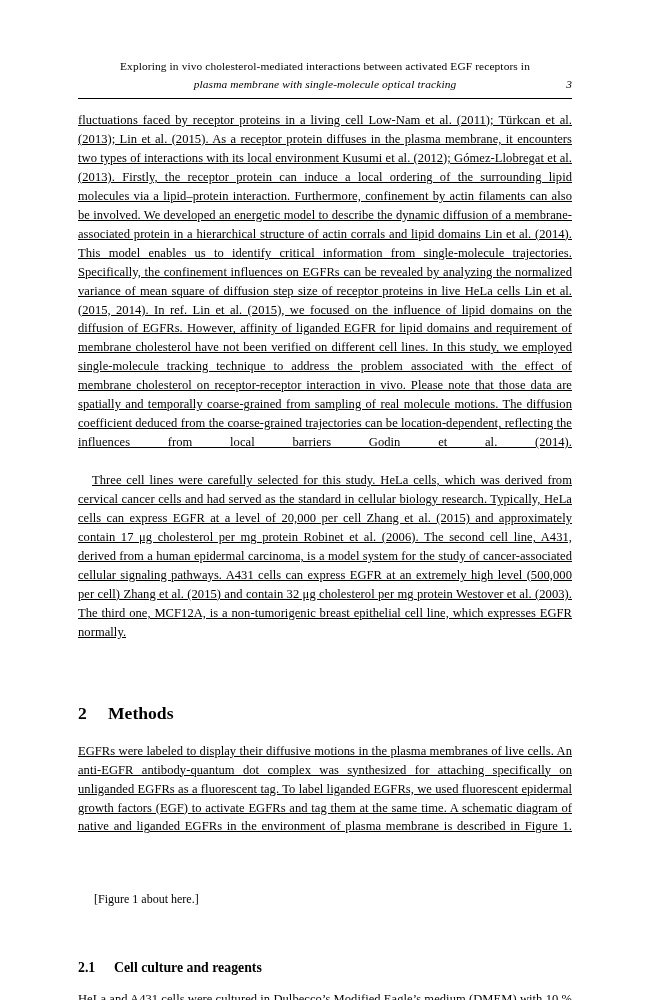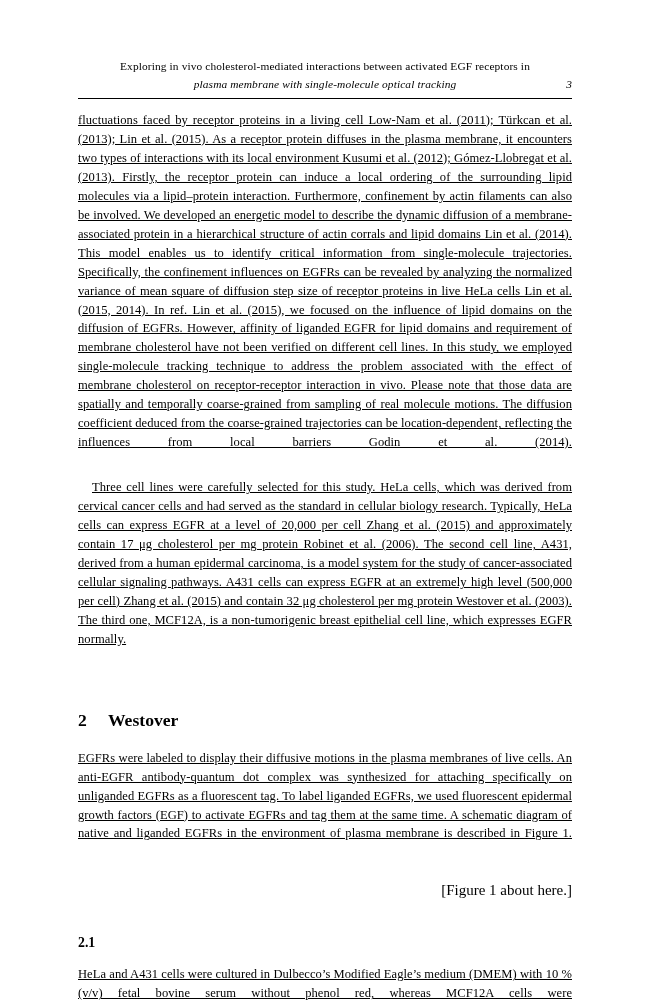--- a/index.html
+++ b/index.html
@@ -65,27 +65,26 @@
     line-height: 18.95px;
     text-align: justify;
     text-justify: inter-word;
     -webkit-hyphens: none;
     hyphens: none;
     letter-spacing: 0.004em;
     text-decoration: underline;
   }
   p.indent {
     text-indent: 14px;
-    margin-top: 7px;
   }
   .centered {
-    margin: 0;
-    font-size: 15px;
+    margin: 16px;
+    font-size: 12px;
     line-height: 18.95px;
-    text-align: right;
+    text-align: left;
   }
   .gap-fig-before { height: 19px; }
 
   
   .h-section {
     margin: 0;
     font-size: 17.6px;
     line-height: 21px;
     font-weight: bold;
     display: flex;
@@ -132,35 +131,36 @@
     <div class="body-block">
 
       <p class="para">fluctuations faced by receptor proteins in a living cell Low-Nam et al. (2011); Türkcan et al. (2013); Lin et al. (2015). As a receptor protein diffuses in the plasma membrane, it encounters two types of interactions with its local environment Kusumi et al. (2012); Gómez-Llobregat et al. (2013). Firstly, the receptor protein can induce a local ordering of the surrounding lipid molecules via a lipid–protein interaction. Furthermore, confinement by actin filaments can also be involved. We developed an energetic model to describe the dynamic diffusion of a membrane-associated protein in a hierarchical structure of actin corrals and lipid domains Lin et al. (2014). This model enables us to identify critical information from single-molecule trajectories. Specifically, the confinement influences on EGFRs can be revealed by analyzing the normalized variance of mean square of diffusion step size of receptor proteins in live HeLa cells Lin et al. (2015, 2014). In ref. Lin et al. (2015), we focused on the influence of lipid domains on the diffusion of EGFRs. However, affinity of liganded EGFR for lipid domains and requirement of membrane cholesterol have not been verified on different cell lines. In this study, we employed single-molecule tracking technique to address the problem associated with the effect of membrane cholesterol on receptor-receptor interaction in vivo. Please note that those data are spatially and temporally coarse-grained from sampling of real molecule motions. The diffusion coefficient deduced from the coarse-grained trajectories can be location-dependent, reflecting the influences from local barriers Godin et al. (2014).</p>
 
       <p class="para indent">Three cell lines were carefully selected for this study. HeLa cells, which was derived from cervical cancer cells and had served as the standard in cellular biology research. Typically, HeLa cells can express EGFR at a level of 20,000 per cell Zhang et al. (2015) and approximately contain 17 μg cholesterol per mg protein Robinet et al. (2006). The second cell line, A431, derived from a human epidermal carcinoma, is a model system for the study of cancer-associated cellular signaling pathways. A431 cells can express EGFR at an extremely high level (500,000 per cell) Zhang et al. (2015) and contain 32 μg cholesterol per mg protein Westover et al. (2003). The third one, MCF12A, is a non-tumorigenic breast epithelial cell line, which expresses EGFR normally.</p>
 
       <div class="gap-before-section"></div>
 
       <h2 class="h-section">
         <span class="num">2</span>
-        <span>Westover</span>
+        <span>Methods</span>
       </h2>
 
       <div class="gap-after-section"></div>
 
       <p class="para">EGFRs were labeled to display their diffusive motions in the plasma membranes of live cells. An anti-EGFR antibody-quantum dot complex was synthesized for attaching specifically on unliganded EGFRs as a fluorescent tag. To label liganded EGFRs, we used fluorescent epidermal growth factors (EGF) to activate EGFRs and tag them at the same time. A schematic diagram of native and liganded EGFRs in the environment of plasma membrane is described in Figure 1.</p>
 
       <div class="gap-fig-before"></div>
 
       <p class="centered">[Figure 1 about here.]</p>
 
       <div class="gap-before-sub"></div>
 
       <h3 class="h-subsection">
         <span class="num">2.1</span>
+        <span>Cell culture and reagents</span>
       </h3>
 
       <div class="gap-after-sub"></div>
 
       <p class="para">HeLa and A431 cells were cultured in Dulbecco’s Modified Eagle’s medium (DMEM) with 10 % (v/v) fetal bovine serum without phenol red, whereas MCF12A cells were</p>
 
     </div>
   </div>
 </div>
 

